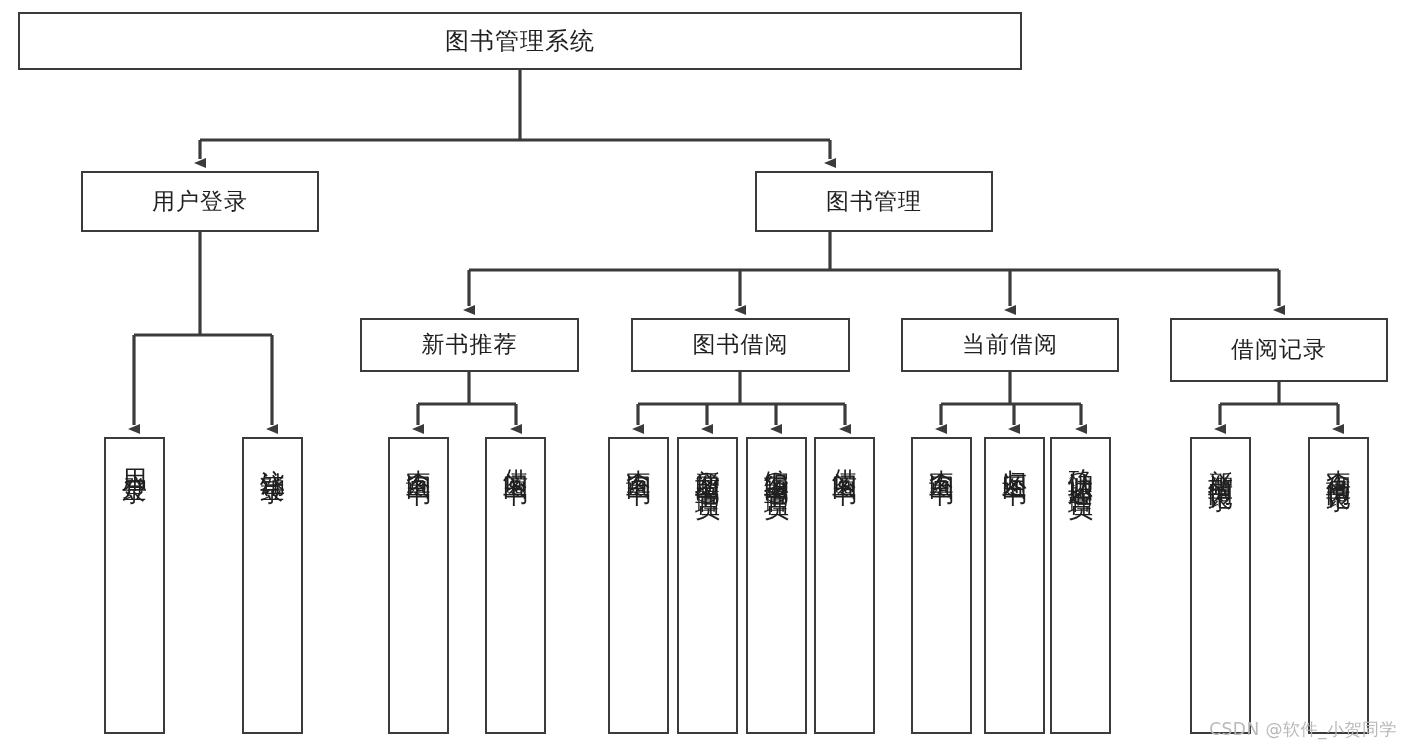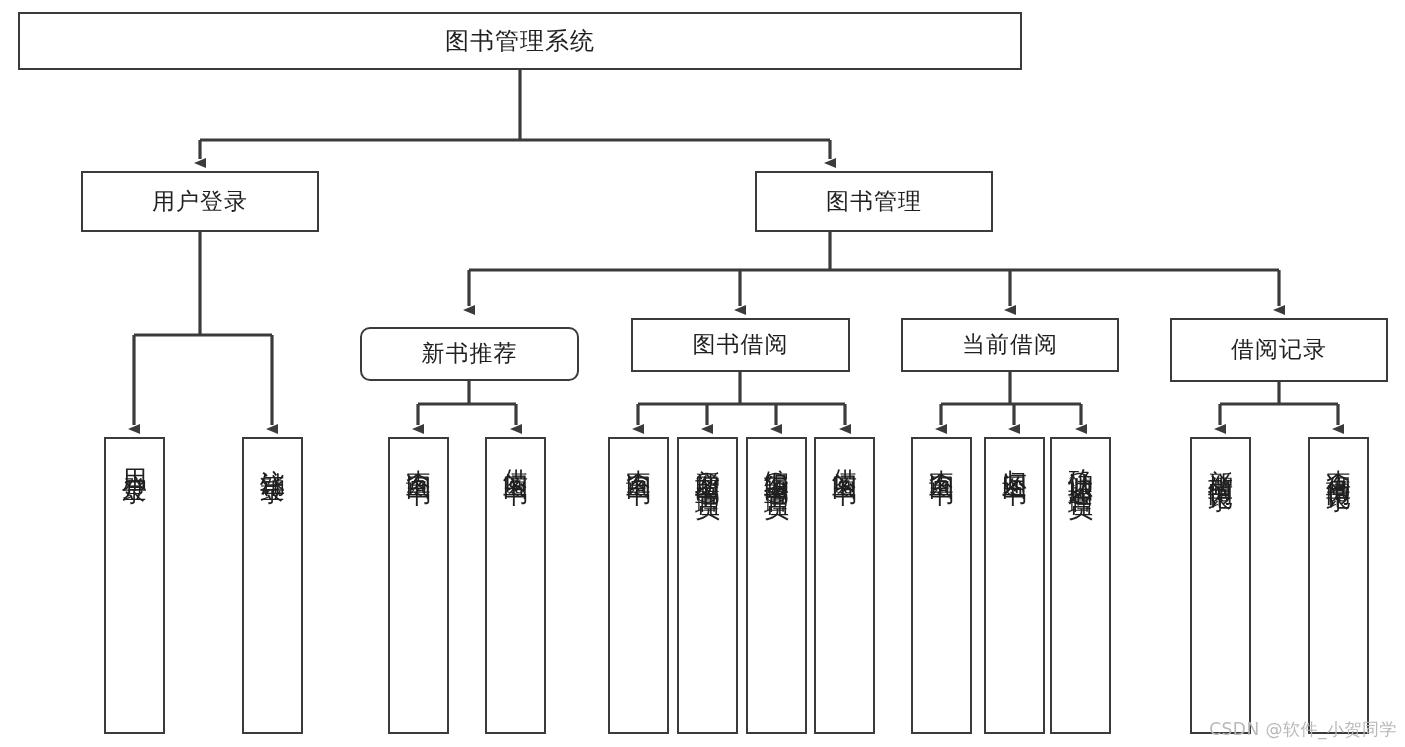--- a/index.html
+++ b/index.html
@@ -131,21 +131,21 @@
     <span class="node-label">图书管理系统</span>
   </div>
 
   <div class="node horizontal" style="left:81px; top:171px; width:238px; height:61px;">
     <span class="node-label">用户登录</span>
   </div>
   <div class="node horizontal" style="left:711px; top:171px; width:238px; height:61px;margin-left:44px;">
     <span class="node-label">图书管理</span>
   </div>
 
-  <div class="node horizontal" style="left:360px; top:327px; width:219px; height:54px;border-radius:10px;">
+  <div class="node horizontal" style="left:360px; top:318px; width:219px; height:54px;">
     <span class="node-label">新书推荐</span>
   </div>
   <div class="node horizontal" style="left:631px; top:318px; width:219px; height:54px;">
     <span class="node-label">图书借阅</span>
   </div>
   <div class="node horizontal" style="left:901px; top:318px; width:218px; height:54px;">
     <span class="node-label">当前借阅</span>
   </div>
   <div class="node horizontal" style="left:1170px; top:318px; width:218px; height:64px;">
     <span class="node-label">借阅记录</span>

